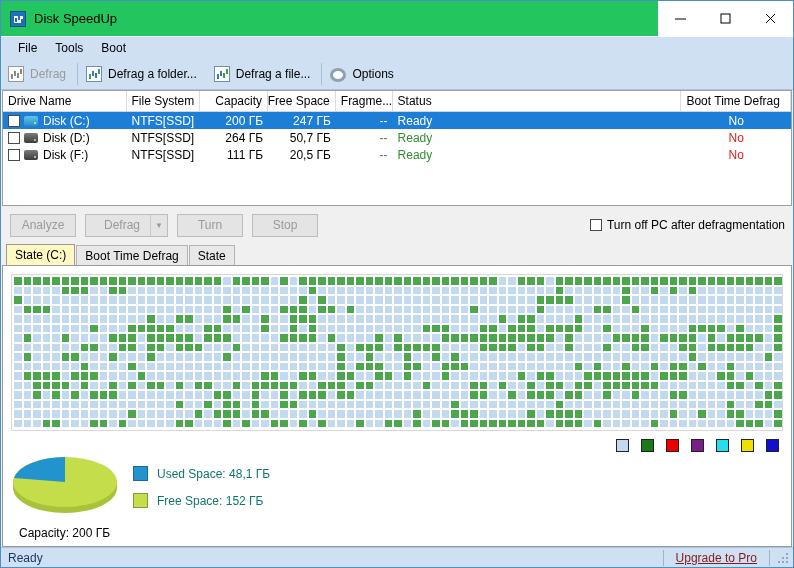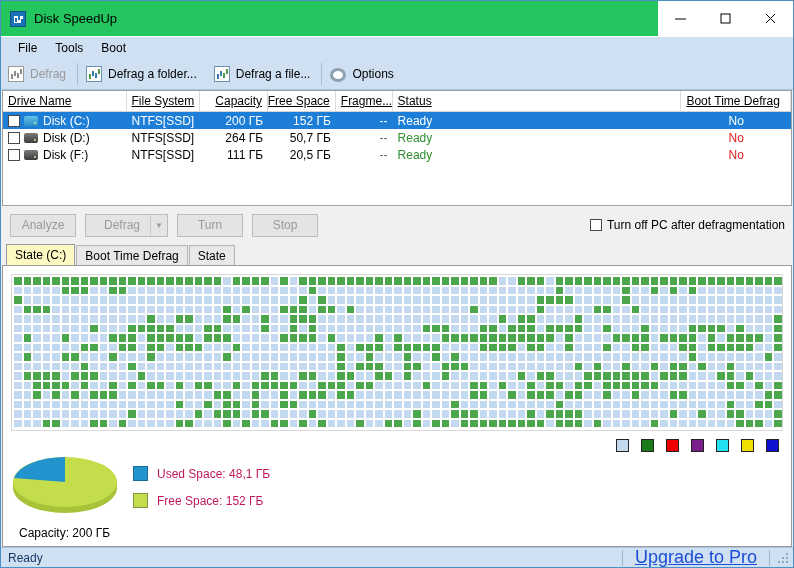--- a/index.html
+++ b/index.html
@@ -123,21 +123,21 @@
     display: flex; flex-direction: column;
   }
   .lhead {
     display: flex; height: 21px; flex: 0 0 21px;
     background: #ffffff; border-bottom: 1px solid #d4d4d4;
     font-size: 12px; color: #000;
   }
   .lhead .hc {
     display: flex; align-items: center; height: 20px;
     border-right: 1px solid #dcdcdc; padding: 0 5px;
-    overflow: hidden; white-space: nowrap; text-decoration: underline;
+    overflow: hidden; white-space: nowrap;
   }
   .lrow {
     display: flex; height: 17px; font-size: 12px; align-items: center;
   }
   .lrow.sel { background: #1d7ed8; color: #ffffff; }
   .lrow .c { padding: 0 5px; overflow: hidden; white-space: nowrap;
              display:flex; align-items:center; height:17px;}
   .cb {
     width: 12px; height: 12px; background: #fff;
     border: 1px solid #4a4a4a; flex: 0 0 12px;
@@ -227,39 +227,39 @@
   .sw { width: 13px; height: 13px; border: 1px solid #222; }
 
   
   .piearea {
     position: absolute; left: 8px; top: 188px;
     display: flex; align-items: flex-start;
   }
   .pie {
     width: 108px; height: 62px; position: relative; margin-right: 14px;
   }
-  .legend { margin-top: 12px; font-size: 12px; color: #be185d; }
+  .legend { margin-top: 12px; font-size: 12px; color: #0f766e; }
   .lg { display: flex; align-items: center; margin-bottom: 12px; }
   .lgsw { width: 15px; height: 15px; margin-right: 9px; border: 1px solid #7d9a44; }
   .capacity {
     position: absolute; left: 16px; bottom: 6px;
     font-size: 12px; color: #000;
   }
 
   
   .statusbar {
     flex: 0 0 20px; height: 20px;
     background: #cfe0f2; display: flex; align-items: center;
     font-size: 12px; color: #1a3a66; padding-left: 7px;
     border-top: 1px solid #a8c4e0;
   }
   .sb-sep { width:1px; height:16px; background:#9bb6d2; }
   .upgrade {
-    color: #1d4ed8; text-decoration: underline; padding: 0 12px;
-    font-size: 18px;
+    color: #7f1d1d; text-decoration: underline; padding: 0 12px;
+    font-size: 12px;
   }
   .grip {
     width: 14px; height: 14px; margin: 0 3px 0 6px; position: relative;
   }
   .grip::after {
     content:""; position:absolute; right:2px; bottom:2px;
     width:2px;height:2px;background:#8fa6bd;
     box-shadow: -4px 0 0 #8fa6bd, 0 -4px 0 #8fa6bd, -4px -4px 0 #8fa6bd,
                 -8px 0 0 #8fa6bd, 0 -8px 0 #8fa6bd;
   }
@@ -331,21 +331,21 @@
     </div>
 
     <div class="lrow sel">
       <div class="c" style="width:124px">
         <span class="cb"></span>
         <span class="drive-ico sysdrv"></span>
         <span>Disk (C:)</span>
       </div>
       <div class="c" style="width:74px">NTFS[SSD]</div>
       <div class="c" style="width:68px;justify-content:flex-end">200 ГБ</div>
-      <div class="c" style="width:68px;justify-content:flex-end">152 ГБ</div>
+      <div class="c" style="width:68px;justify-content:flex-end">247 ГБ</div>
       <div class="c grey" style="width:57px;justify-content:flex-end">--</div>
       <div class="c green" style="width:290px">Ready</div>
       <div class="c red" style="width:110px;justify-content:center">No</div>
     </div>
 
     <div class="lrow">
       <div class="c" style="width:124px">
         <span class="cb"></span>
         <span class="drive-ico"></span>
         <span>Disk (D:)</span>

